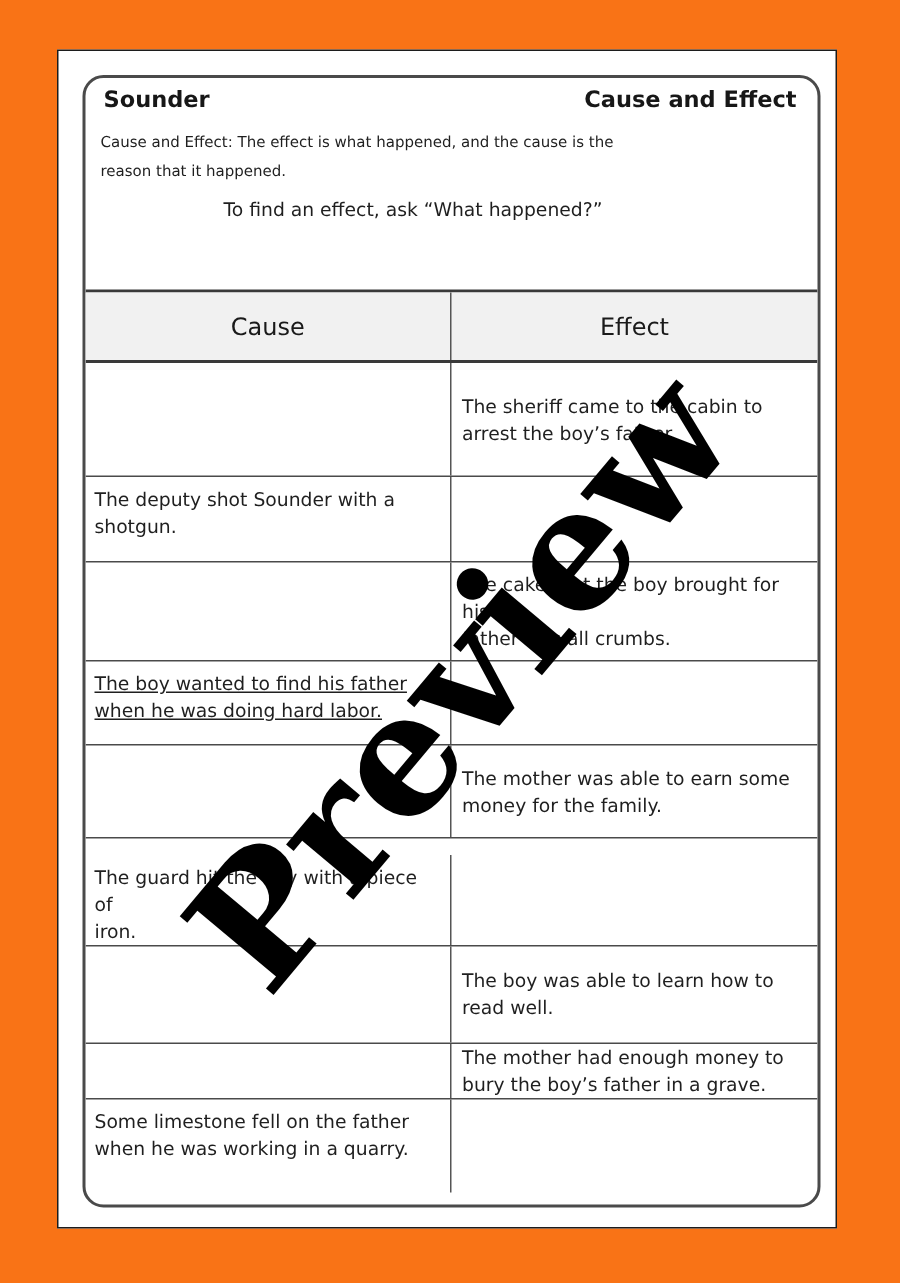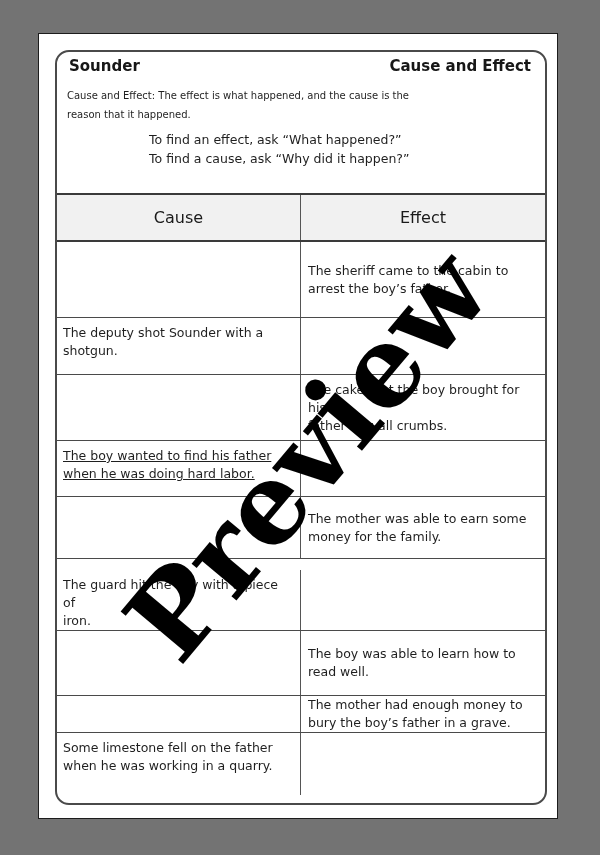--- a/index.html
+++ b/index.html
@@ -4,21 +4,21 @@
 <style>
   * { margin:0; padding:0; box-sizing:border-box; }
   html,body { background:#ffffff; }
   body {
     width:600px; height:855px;
     font-family:"DejaVu Sans","Liberation Sans",sans-serif;
     color:#1f1f1f;
   }
   .canvas {
     position:relative; width:600px; height:855px;
-    background:#737373; overflow:hidden;
+    background:#f97316; overflow:hidden;
   }
   
   .page {
     position:absolute; left:38px; top:33px;
     width:520px; height:786px;
     background:#ffffff;
     border:1.5px solid #1c1c1c;
   }
   
   .box {
@@ -91,21 +91,20 @@
       <div class="title-row">
         <span>Sounder</span>
         <span>Cause and Effect</span>
       </div>
 
       <div class="intro">Cause and Effect: The effect is what happened, and the cause is the
 reason that it happened.</div>
 
       <div class="hints">
         <div>To find an effect, ask “What happened?”</div>
-        <div>To find a cause, ask “Why did it happen?”</div>
       </div>
 
       <div class="ce-table">
         <div class="thead">
           <div class="th th-cause">Cause</div>
           <div class="th">Effect</div>
         </div>
 
         <div class="tr" style="flex:0 0 76px;">
           <div class="td td-cause"></div>

